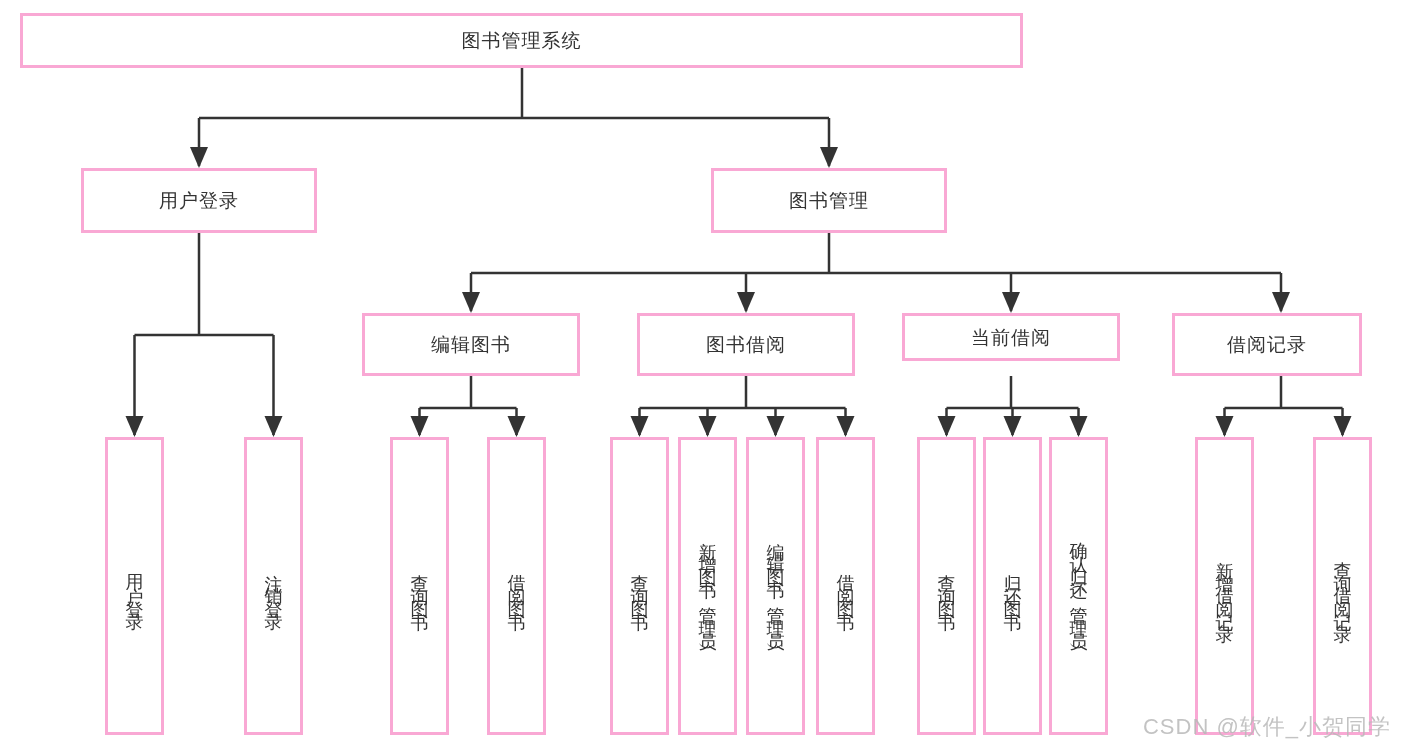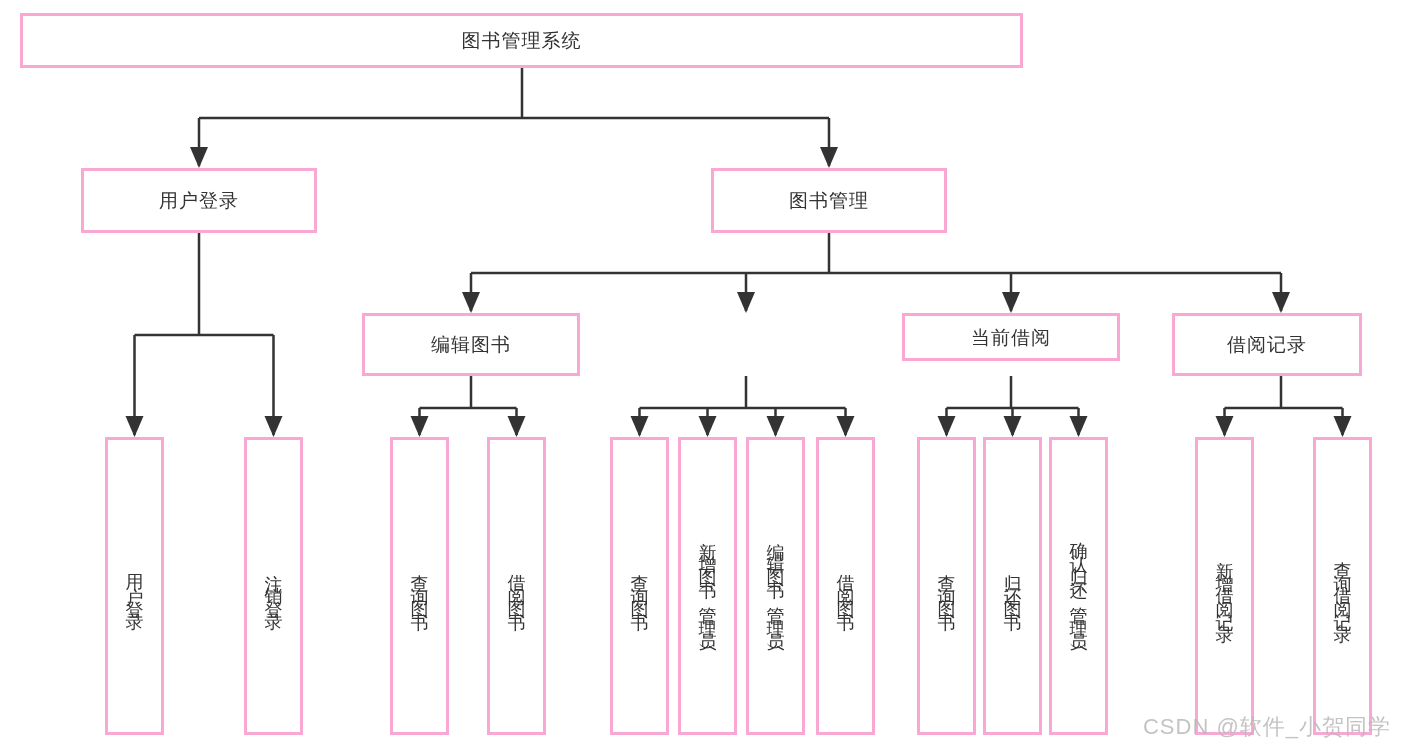--- a/index.html
+++ b/index.html
@@ -110,20 +110,23 @@
   <div class="box" style="left:81px;top:168px;width:236px;height:65px">
     <span class="hlabel">用户登录</span>
   </div>
   <div class="box" style="left:711px;top:168px;width:236px;height:65px">
     <span class="hlabel">图书管理</span>
   </div>
 
   <div class="box" style="left:362px;top:313px;width:218px;height:63px">
     <span class="hlabel">编辑图书</span>
   </div>
+  <div class="box" style="left:637px;top:313px;width:218px;height:63px">
+    <span class="hlabel">图书借阅</span>
+  </div>
   <div class="box" style="left:902px;top:313px;width:218px;height:48px">
     <span class="hlabel">当前借阅</span>
   </div>
   <div class="box" style="left:1172px;top:313px;width:190px;height:63px">
     <span class="hlabel">借阅记录</span>
   </div>
 
   <div class="box" style="left:105px;top:437px;width:59px;height:298px">
     <span class="vlabel">用户登录</span>
   </div>

